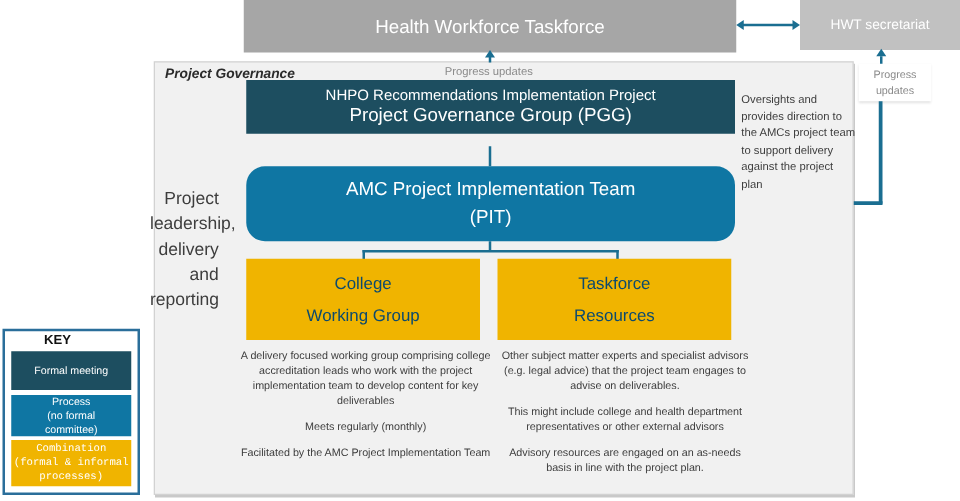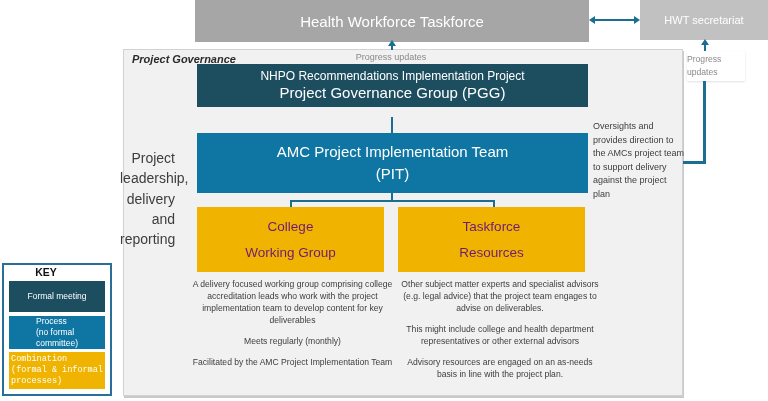--- a/index.html
+++ b/index.html
@@ -2,44 +2,44 @@
 <html><head>
 <meta charset="utf-8">
 <style>
   html,body{margin:0;padding:0;background:#ffffff;}
   .stage{
     position:relative;width:768px;height:401px;overflow:hidden;
     font-family:"Liberation Sans","DejaVu Sans",sans-serif;
     background:#ffffff;
   }
   .abs{position:absolute;box-sizing:border-box;}
-  .center{display:flex;flex-direction:column;align-items:center;justify-content:center;text-align:left;}
+  .center{display:flex;flex-direction:column;align-items:center;justify-content:center;text-align:center;}
 
   
   .taskforce{left:195px;top:0;width:394px;height:42px;background:#a6a6a6;color:#fff;font-size:15px;}
   .secretariat{left:640px;top:0;width:128px;height:40px;background:#c1c1c1;color:#fff;font-size:11px;}
 
   
   .panel{left:123px;top:49px;width:560px;height:347px;background:#f1f1f1;border:1px solid #d2d2d2;box-shadow:1px 2px 0 #c9c9c9;}
   .panel-title{left:132px;top:53px;font-size:11px;font-weight:bold;font-style:italic;color:#2b2b2b;}
 
   .progress-top{left:330px;top:52px;width:122px;text-align:center;font-size:9px;color:#8a8a8a;}
 
   
   .pgg{left:197px;top:64px;width:391px;height:43px;background:#1d4e60;color:#fff;}
   .pgg .l1{font-size:12px;line-height:1.35;}
   .pgg .l2{font-size:15px;line-height:1.25;}
-  .pit{left:197px;top:133px;width:391px;height:60px;background:#0f76a3;color:#fff;font-size:15px;line-height:1.5;}
-  .ybox{background:#f0b400;color:#701a75;font-size:13.5px;line-height:1.9;top:207px;width:187px;height:65px;}
+  .pit{left:197px;top:133px;width:391px;height:60px;background:#0f76a3;color:#fff;font-size:15px;line-height:1.5;border-radius:15px;}
+  .ybox{background:#f0b400;color:#0c4a6e;font-size:13.5px;line-height:1.9;top:207px;width:187px;height:65px;}
   .college{left:197px;}
   .advisory{left:398px;}
 
   
   .left-note{left:120px;top:148px;width:55px;text-align:right;font-size:14px;line-height:1.45;color:#3d3d3d;white-space:pre-line;}
-  .right-note{left:593px;top:73px;width:92px;font-size:9px;line-height:1.5;color:#3d3d3d;margin-top:47px;}
+  .right-note{left:593px;top:73px;width:92px;font-size:9px;line-height:1.5;color:#3d3d3d;}
 
   
   .desc{font-size:8.6px;line-height:1.4;color:#3d3d3d;text-align:center;}
   .desc p{margin:0 0 9px 0;}
   .college-desc{left:190px;top:278px;width:205px;}
   .advisory-desc{left:398px;top:278px;width:204px;}
 
   
   .conn{background:#1a6e91;}
   .stub-top{left:391px;top:45px;width:2px;height:5px;}

